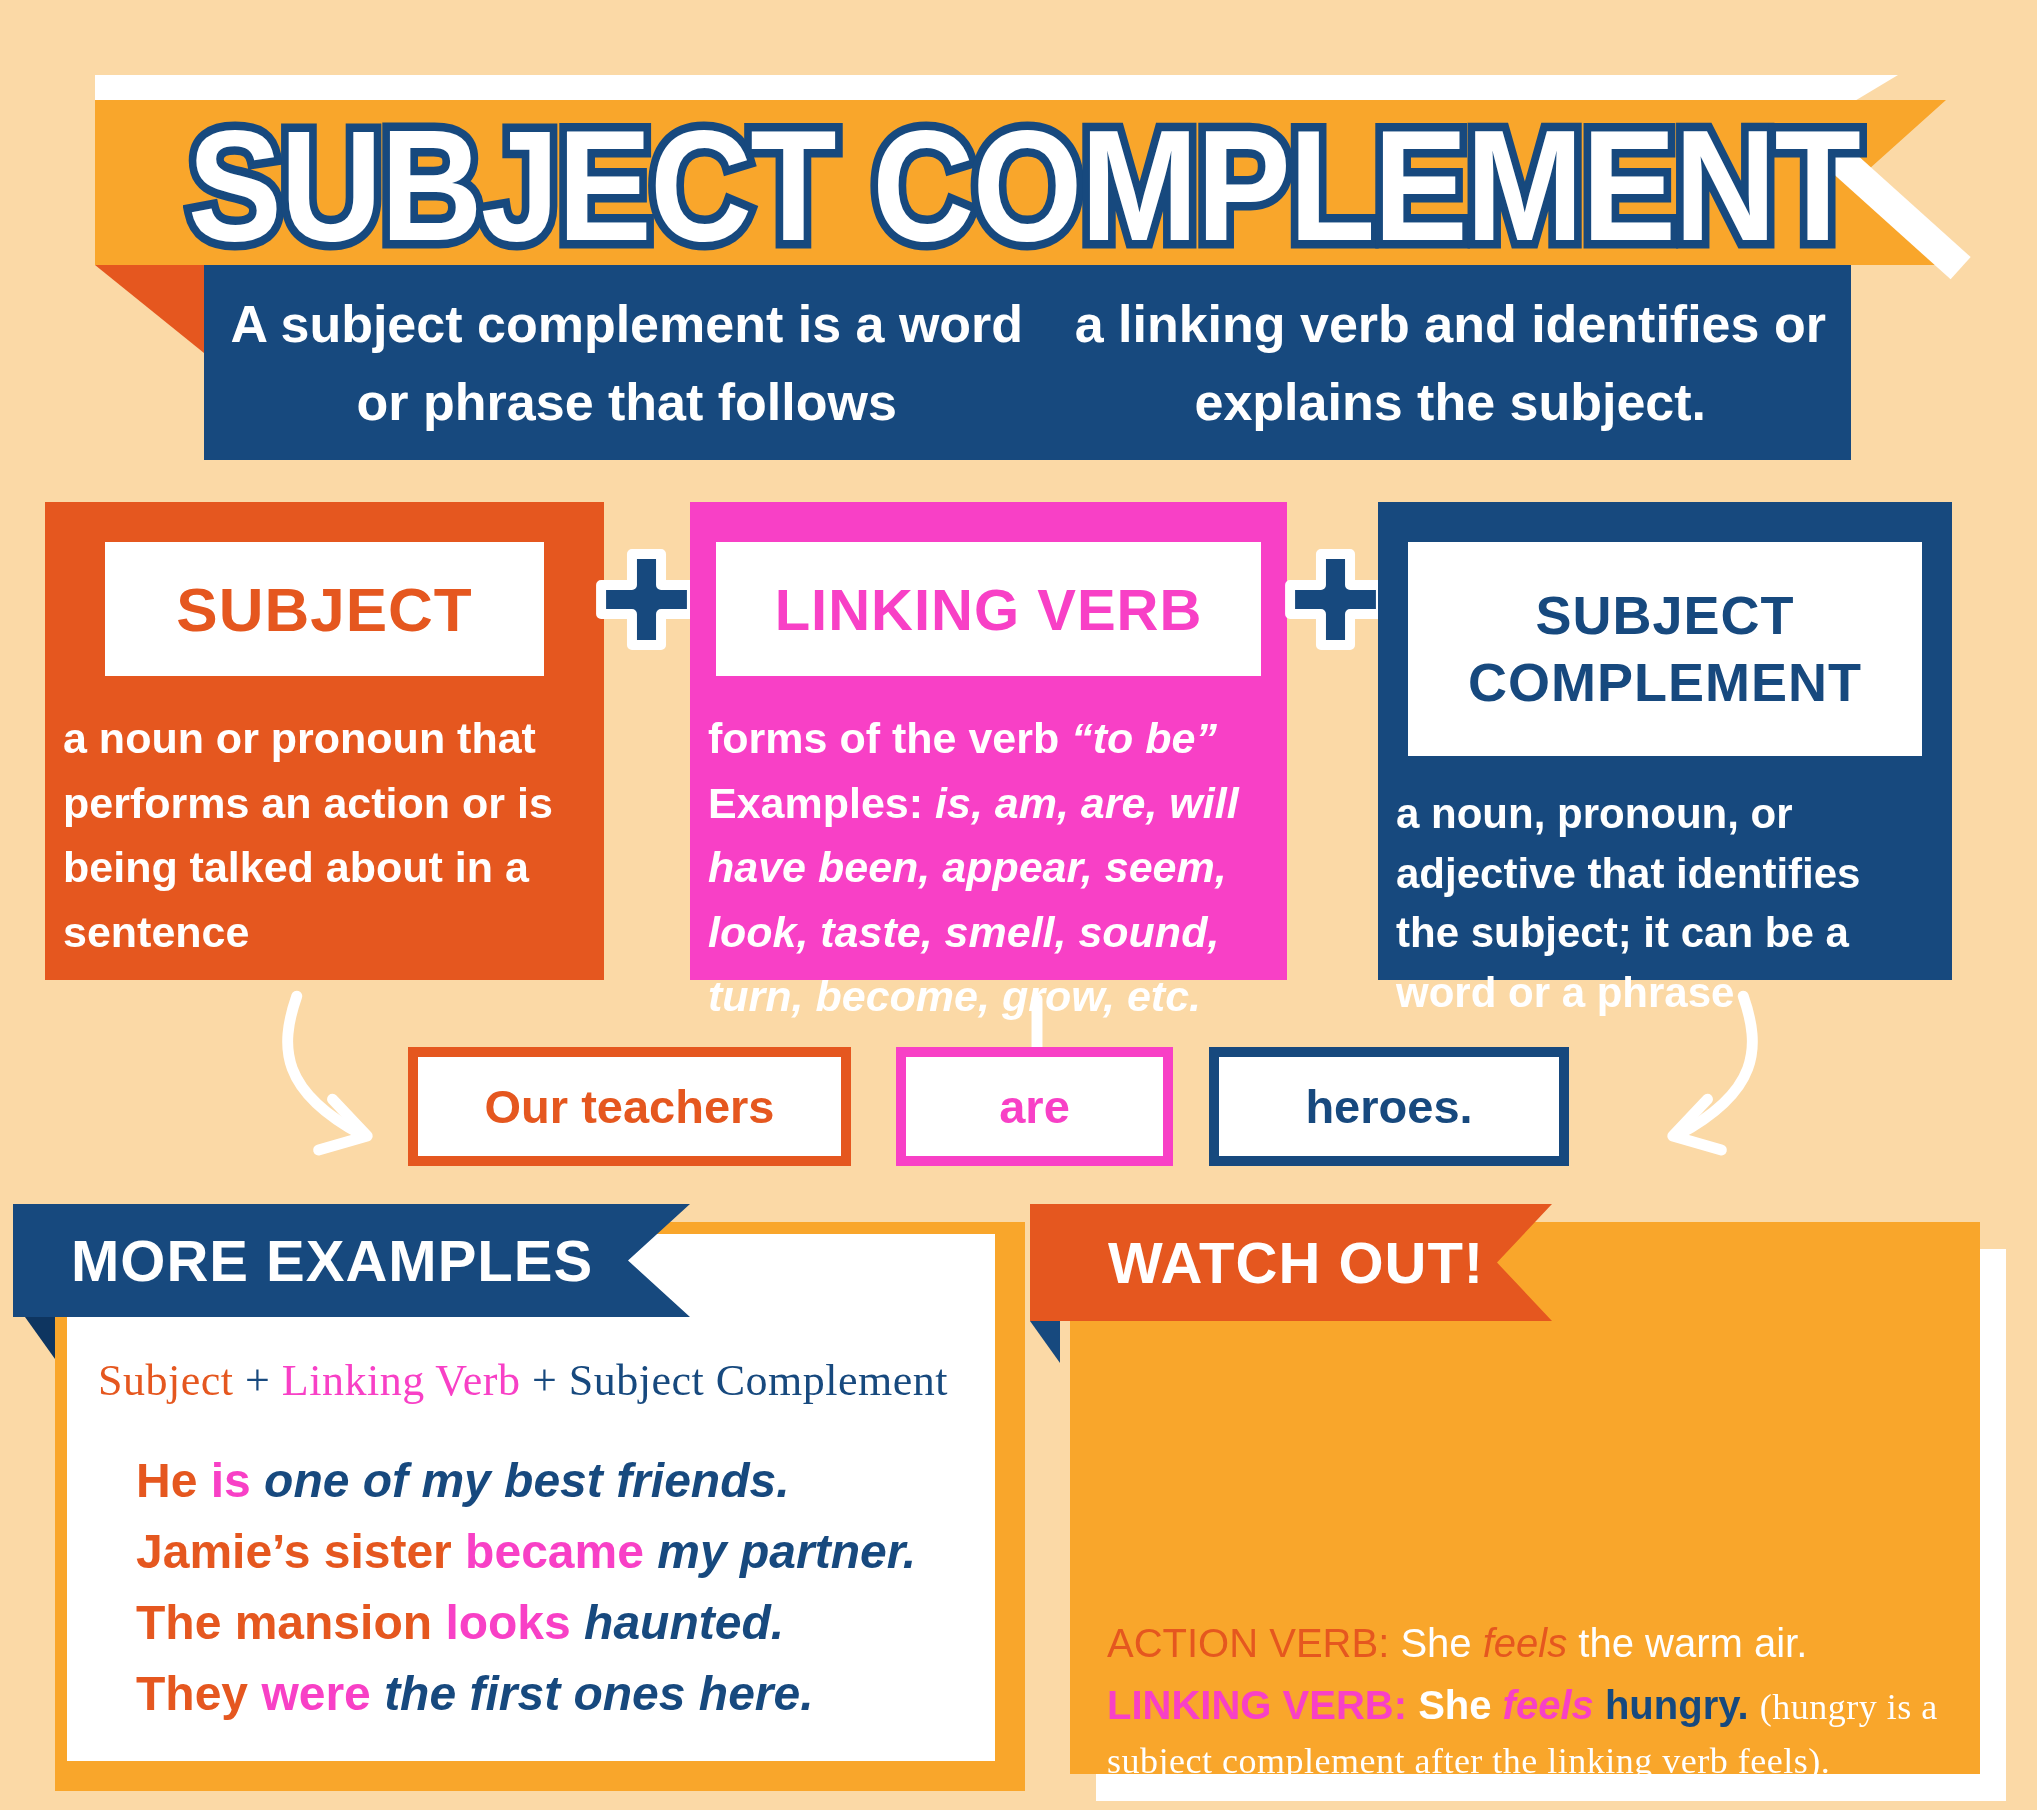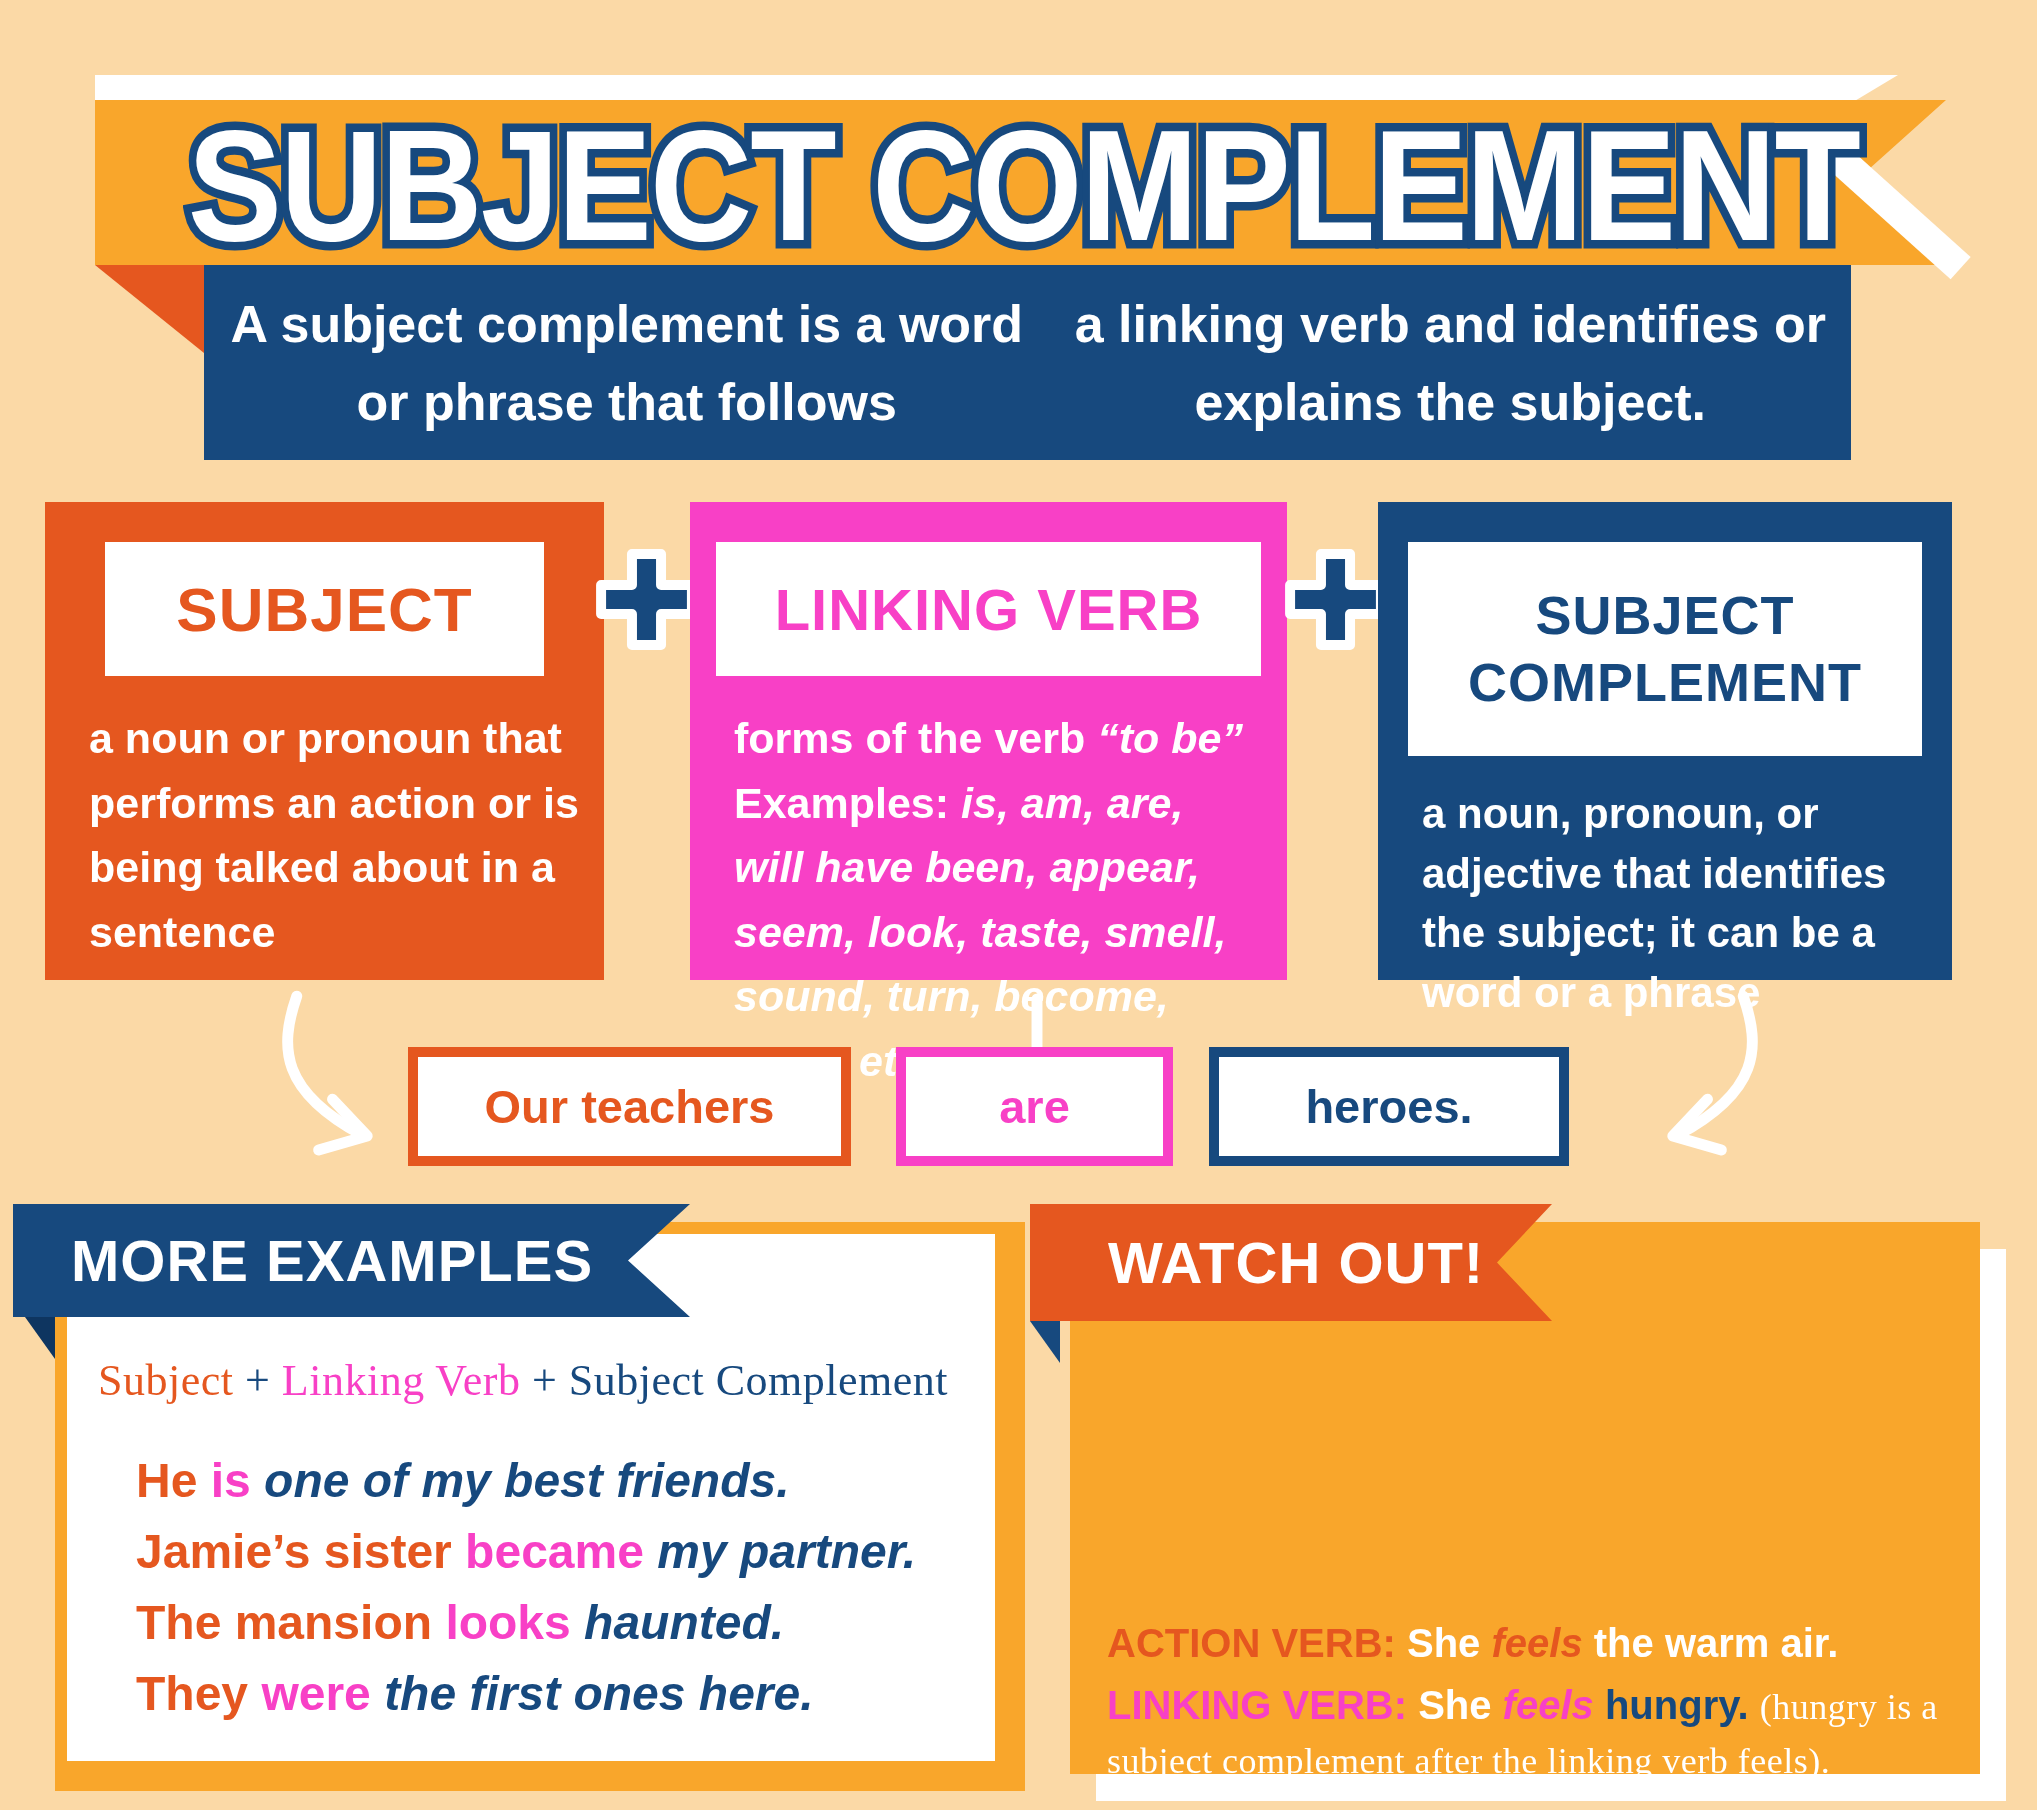--- a/index.html
+++ b/index.html
@@ -32,21 +32,21 @@
   .box-linking{left:690px;width:597px;background:#F840C6;}
   .box-complement{left:1378px;width:574px;background:#17497E;}
   .fheader{position:absolute;left:60px;right:60px;top:40px;height:134px;background:#fff;
     display:flex;flex-direction:column;align-items:center;justify-content:center;text-align:center;}
   .box-linking .fheader{left:26px;right:26px;}
   .box-complement .fheader{left:30px;right:30px;height:214px;}
   .fheader span{font-weight:700;letter-spacing:1px;}
   .h-subject{color:#E5571F;font-size:62px;}
   .h-linking{color:#F840C6;font-size:58px;}
   .h-complement{color:#17497E;font-size:54px;line-height:1.25;}
-  .fbody{position:absolute;left:44px;right:24px;color:#fff;font-weight:700;font-size:43px;line-height:1.5;}
+  .fbody{position:absolute;left:18px;right:24px;color:#fff;font-weight:700;font-size:43px;line-height:1.5;}
   .box-subject .fbody,.box-linking .fbody{top:204px;}
   .box-complement .fbody{top:282px;font-size:42px;line-height:1.42;}
   .plus{width:109px;height:109px;display:block;}
   .plus1{left:592px;top:545px;}
   .plus2{left:1281px;top:545px;}
 
   
   .arrow{overflow:visible;}
 
   
@@ -67,21 +67,21 @@
   .hand{font-family:cursive;font-weight:400;letter-spacing:0.5px;}
   .me-sentences{left:100px;top:1445px;width:896px;font-size:48px;font-weight:700;line-height:1.48;}
   .me-sentences div{white-space:nowrap;margin-left:36px;}
 
   .card-right-shadow{left:1096px;top:1249px;width:910px;height:552px;background:#fff;}
   .card-right{left:1070px;top:1222px;width:910px;height:552px;background:#F9A62B;}
   .ribbon-watch{left:1030px;top:1204px;width:522px;height:117px;background:#E5571F;padding-left:78px;box-sizing:border-box;
     clip-path:polygon(0 0,100% 0,calc(100% - 55px) 50%,100% 100%,0 100%);font-size:58px;letter-spacing:1px;}
   .fold-watch{left:1030px;top:1321px;width:30px;height:42px;background:#17497E;clip-path:polygon(0 0,100% 0,100% 100%);}
   .wo-note{left:1107px;top:1345px;width:846px;color:#fff;font-weight:700;font-size:40px;line-height:1.52;}
-  .wo-action{left:1107px;top:1614px;width:856px;font-weight:700;font-size:40px;line-height:1.45;}
+  .wo-action{left:1107px;top:1614px;width:856px;font-weight:400;font-size:40px;line-height:1.45;}
   .wo-linking{left:1107px;top:1678px;width:856px;font-weight:700;font-size:40px;line-height:1.35;}
   .wo-linking .hand{font-size:36px;}
 
   
   .c-subject{color:#E5571F;}
   .c-verb{color:#F840C6;}
   .c-complement{color:#17497E;}
   .c-white{color:#fff;}
   .it{font-style:italic;}
 </style>

